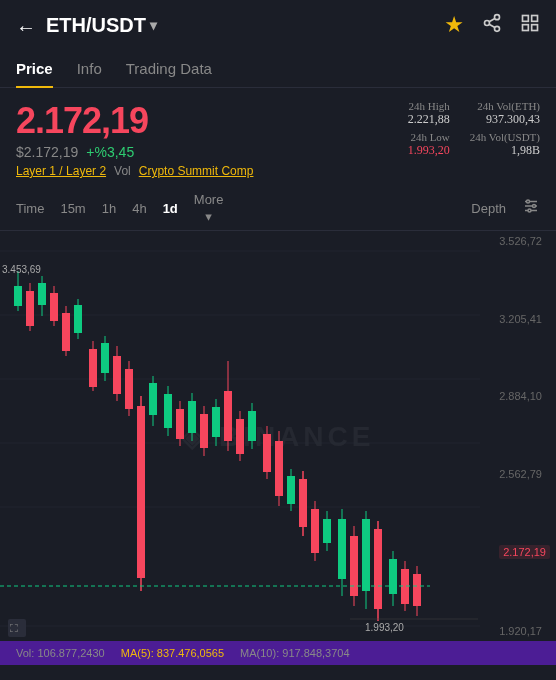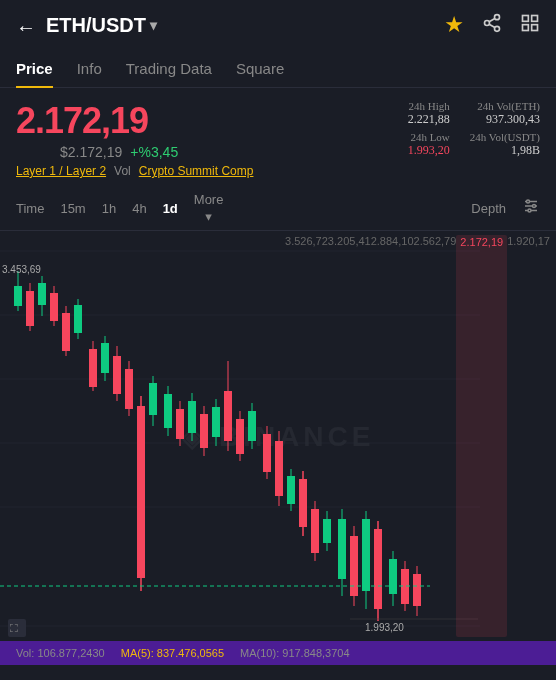--- a/index.html
+++ b/index.html
@@ -93,21 +93,20 @@
       color: #f6465d;
       letter-spacing: -1px;
     }
     .usd-price {
       font-size: 14px;
       color: #888;
       margin-top: 2px;
       display: flex;
       align-items: center;
       gap: 8px;
-      margin-left: 44px;
     }
     .pct-change {
       color: #2ecc71;
       font-size: 14px;
     }
     .tags {
       margin-top: 4px;
       display: flex;
       gap: 8px;
       align-items: center;
@@ -193,21 +192,21 @@
       overflow: hidden;
     }
 
     
     .price-labels {
       position: absolute;
       right: 6px;
       top: 0;
       bottom: 0;
       display: flex;
-      flex-direction: row;
+      flex-direction: column;
       justify-content: space-between;
       font-size: 11px;
       color: #666;
       padding: 4px 0;
       pointer-events: none;
     }
 
     
     .watermark {
       position: absolute;
@@ -271,21 +270,20 @@
           <rect x="14" y="14" width="7" height="7"></rect>
       </svg>
     </span>
   </div>
 </div>
 
 <div class="tabs">
   <span class="tab active">Price</span>
   <span class="tab">Info</span>
   <span class="tab">Trading Data</span>
-  <span class="tab">Square</span>
 </div>
 
 <div class="price-section">
   <div class="price-left">
     <div class="main-price">2.172,19</div>
     <div class="usd-price">
       <span>$2.172,19</span>
       <span class="pct-change">+%3,45</span>
     </div>
     <div class="tags">

